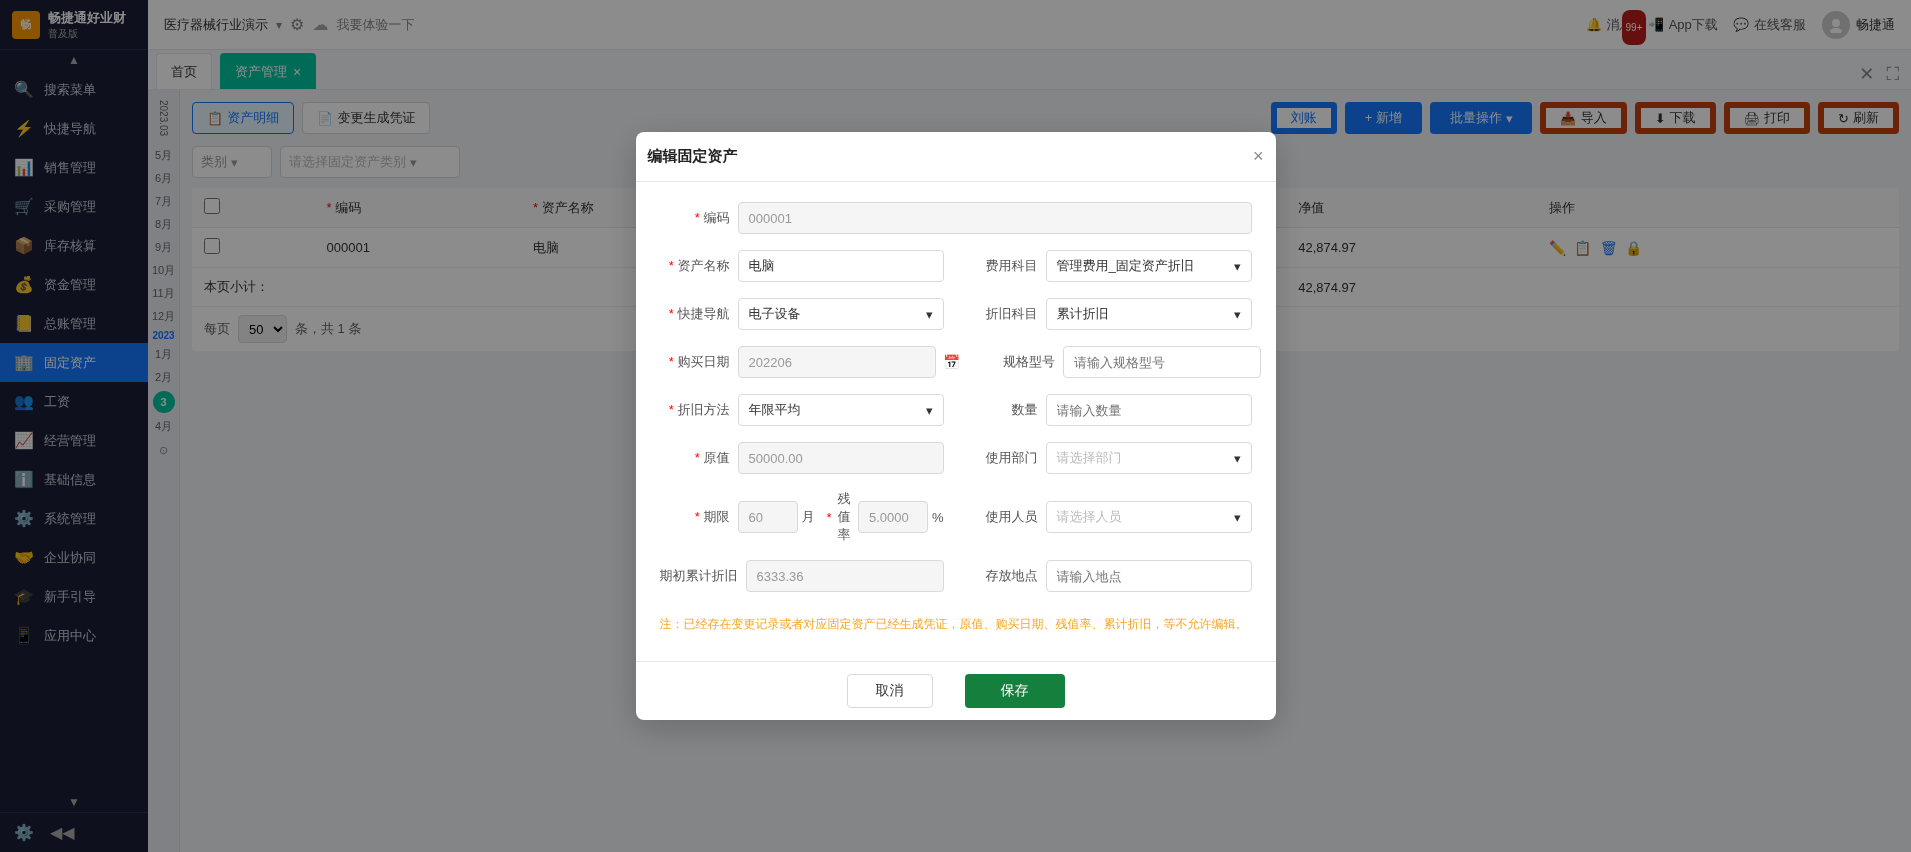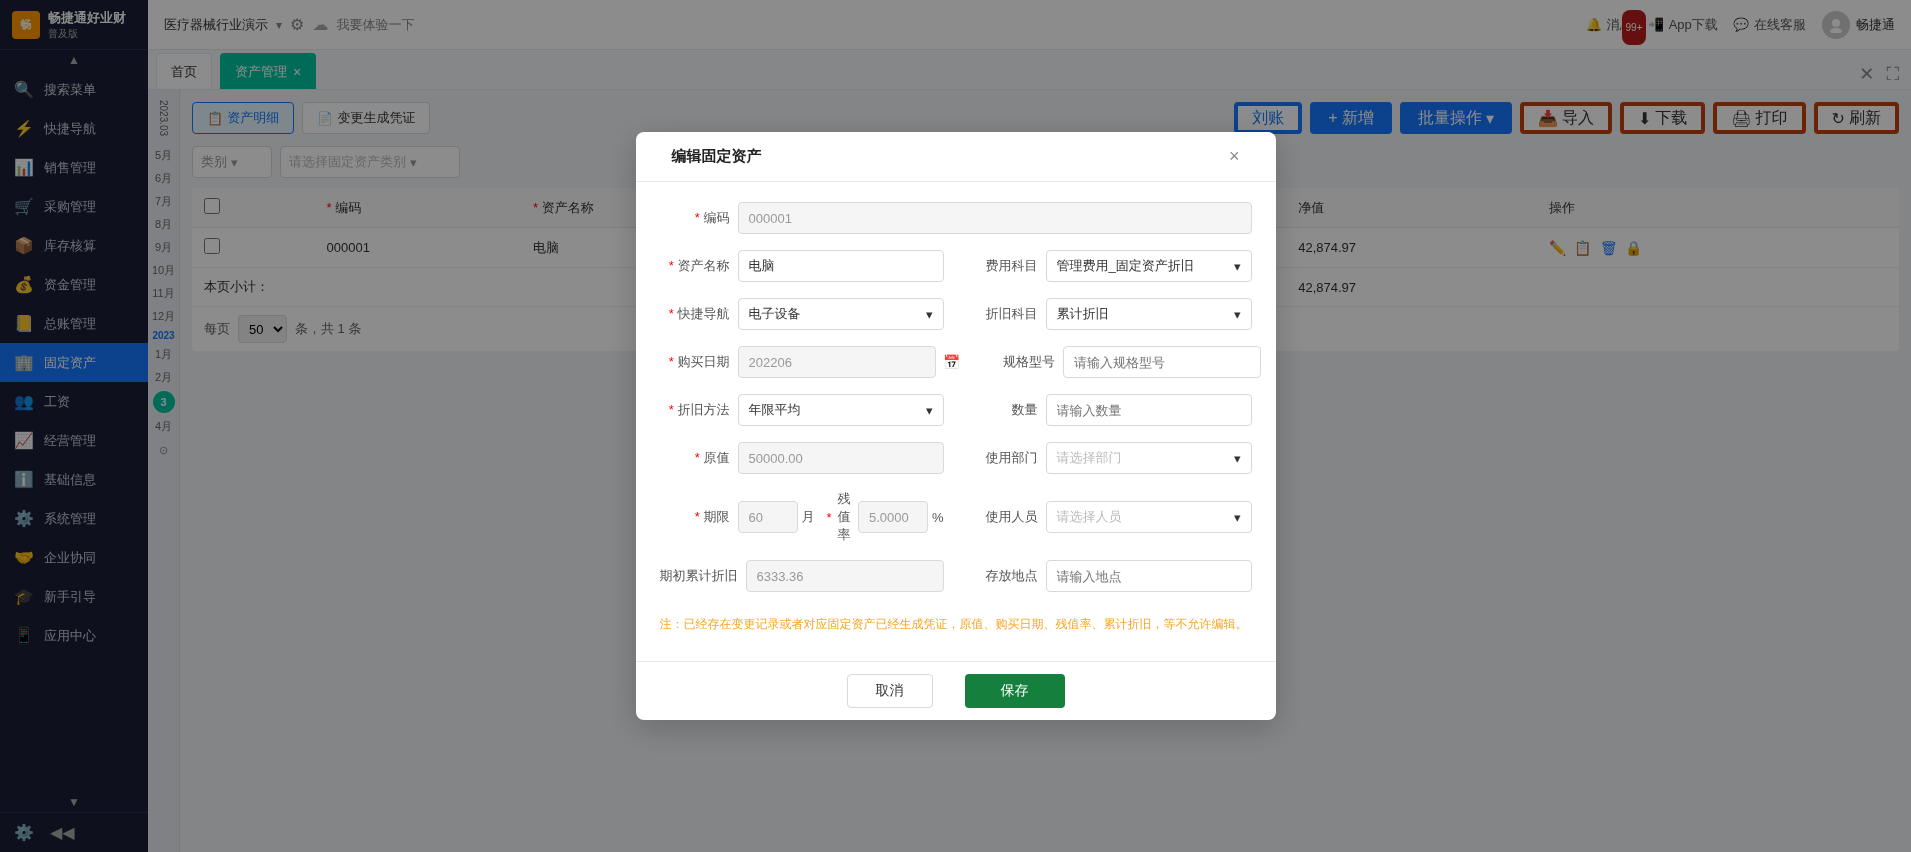--- a/index.html
+++ b/index.html
@@ -170,24 +170,24 @@
     .toolbar {
       display: flex;
       align-items: center;
       gap: 8px;
       margin-bottom: 12px;
     }
     .btn {
       height: 32px;
       padding: 0 14px;
       border-radius: 4px;
-      border: 4px solid #c2410c;
+      border: 6px solid #c2410c;
       background: #fff;
       cursor: pointer;
-      font-size: 16px;
+      font-size: 13px;
       color: #333;
       display: flex;
       align-items: center;
       gap: 4px;
     }
     .btn-secondary { background: #fff; border-color: #1677ff; color: #1677ff; }
     .btn-green { background: #1677ff; color: #fff; border-color: #1677ff; }
     .btn-batch { background: #1677ff; color: #fff; border-color: #1677ff; }
     .toolbar-right { margin-left: auto; display: flex; align-items: center; gap: 8px; }
 
@@ -281,21 +281,21 @@
     .modal {
       background: #fff;
       border-radius: 8px;
       width: 640px;
       max-height: 90vh;
       display: flex;
       flex-direction: column;
       box-shadow: 0 8px 32px rgba(0,0,0,0.2);
     }
     .modal-header {
-      padding: 14px 36px;
+      padding: 14px 12px;
       border-bottom: 1px solid #e5e7eb;
       display: flex;
       align-items: center;
       justify-content: space-between;
     }
     .modal-title { font-size: 15px; font-weight: 600; color: #222; }
     .modal-close { font-size: 18px; color: #888; cursor: pointer; background: none; border: none; }
     .modal-body { padding: 20px 24px; flex: 1; overflow-y: auto; }
     .modal-row { display: flex; gap: 24px; margin-bottom: 16px; }
     .modal-field { flex: 1; display: flex; align-items: center; gap: 8px; }

